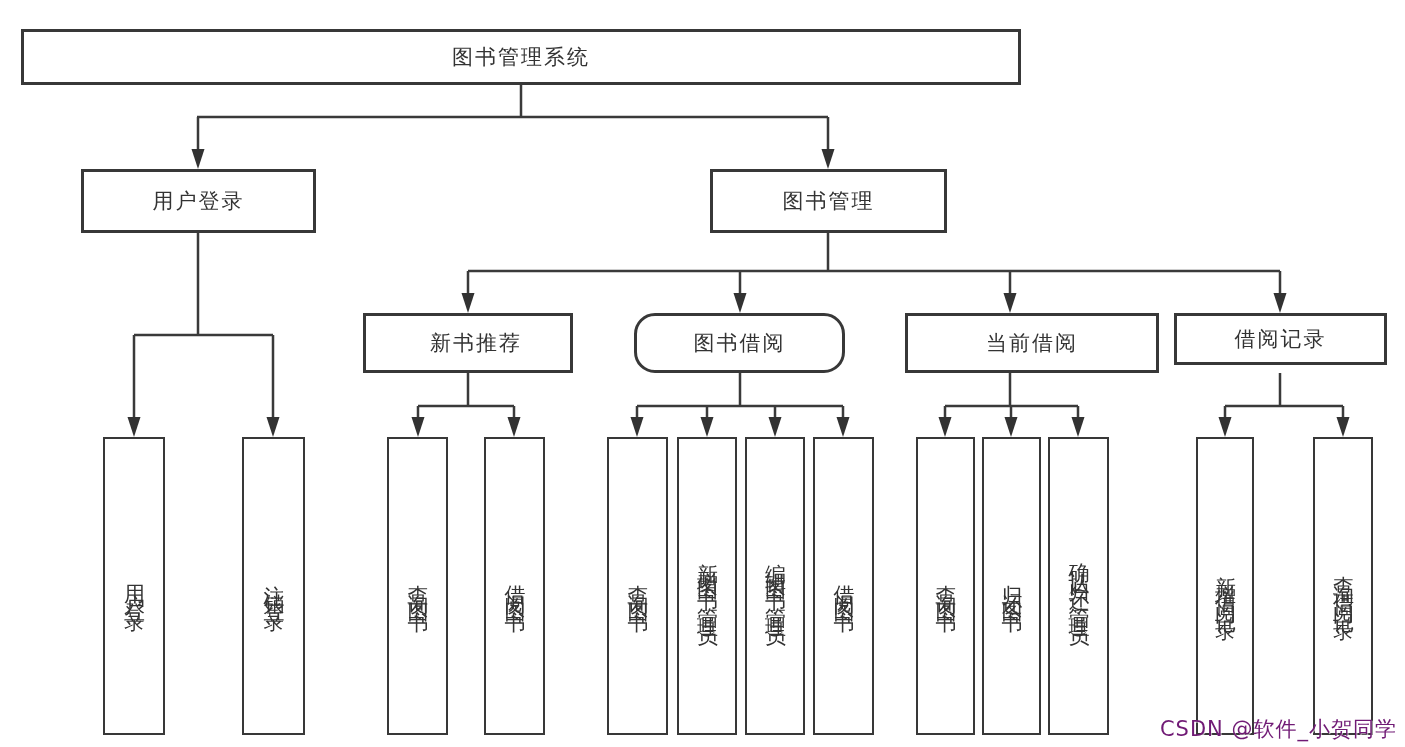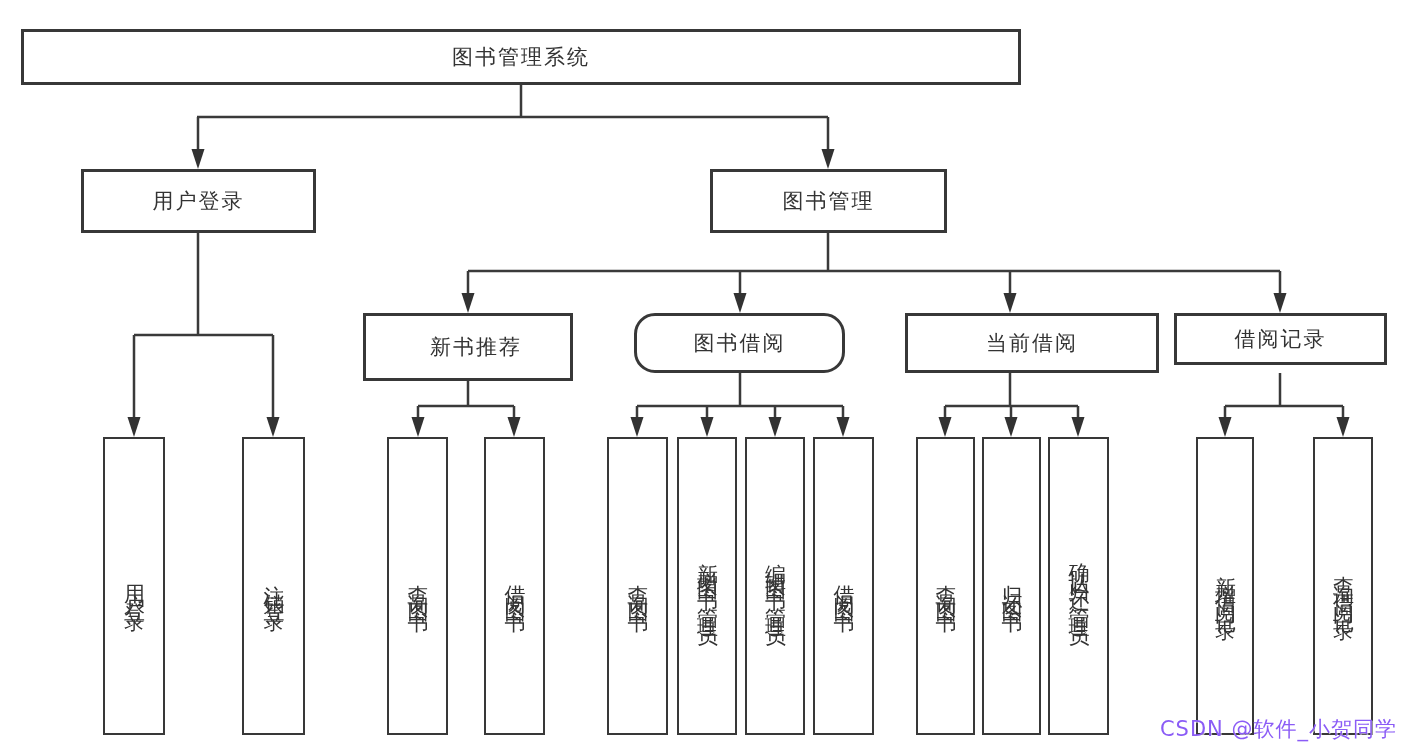--- a/index.html
+++ b/index.html
@@ -50,21 +50,21 @@
     font-size: 21px;
     letter-spacing: 9px;
     line-height: 1;
     color: #333333;
   }
   .watermark {
     position: absolute;
     right: 8px;
     bottom: 4px;
     font-size: 21px;
-    color: #8b5cf6;
+    color: #701a75;
     letter-spacing: 1px;
     white-space: nowrap;
     z-index: 10;
     text-shadow: 1px 1px 0 rgba(255,255,255,0.6);
   }
 </style>
 </head>
 <body>
 
 <div class="diagram">
@@ -110,21 +110,21 @@
       <polygon points="1218.5,417 1231.5,417 1225,437"></polygon>
       <polygon points="1336.5,417 1349.5,417 1343,437"></polygon>
     </g>
   </svg>
 
   <div class="node h" style="left:21px; top:13px; width:1000px; height:56px;margin-top:16px;">图书管理系统</div>
 
   <div class="node h" style="left:81px; top:169px; width:235px; height:64px;">用户登录</div>
   <div class="node h" style="left:710px; top:169px; width:237px; height:64px;">图书管理</div>
 
-  <div class="node h" style="left:363px; top:313px; width:210px; height:68px;padding-left:16px;">新书推荐</div>
+  <div class="node h" style="left:363px; top:313px; width:210px; height:60px;padding-left:16px;">新书推荐</div>
   <div class="node h" style="left:634px; top:313px; width:211px; height:60px;border-radius:21px;">图书借阅</div>
   <div class="node h" style="left:905px; top:313px; width:254px; height:60px;">当前借阅</div>
   <div class="node h" style="left:1174px; top:313px; width:213px; height:52px;">借阅记录</div>
 
   <div class="node v" style="left:103px; top:437px; width:62px; height:298px;">
     <span>用户登录</span>
   </div>
   <div class="node v" style="left:242px; top:437px; width:63px; height:298px;">
     <span>注销登录</span>
   </div>

